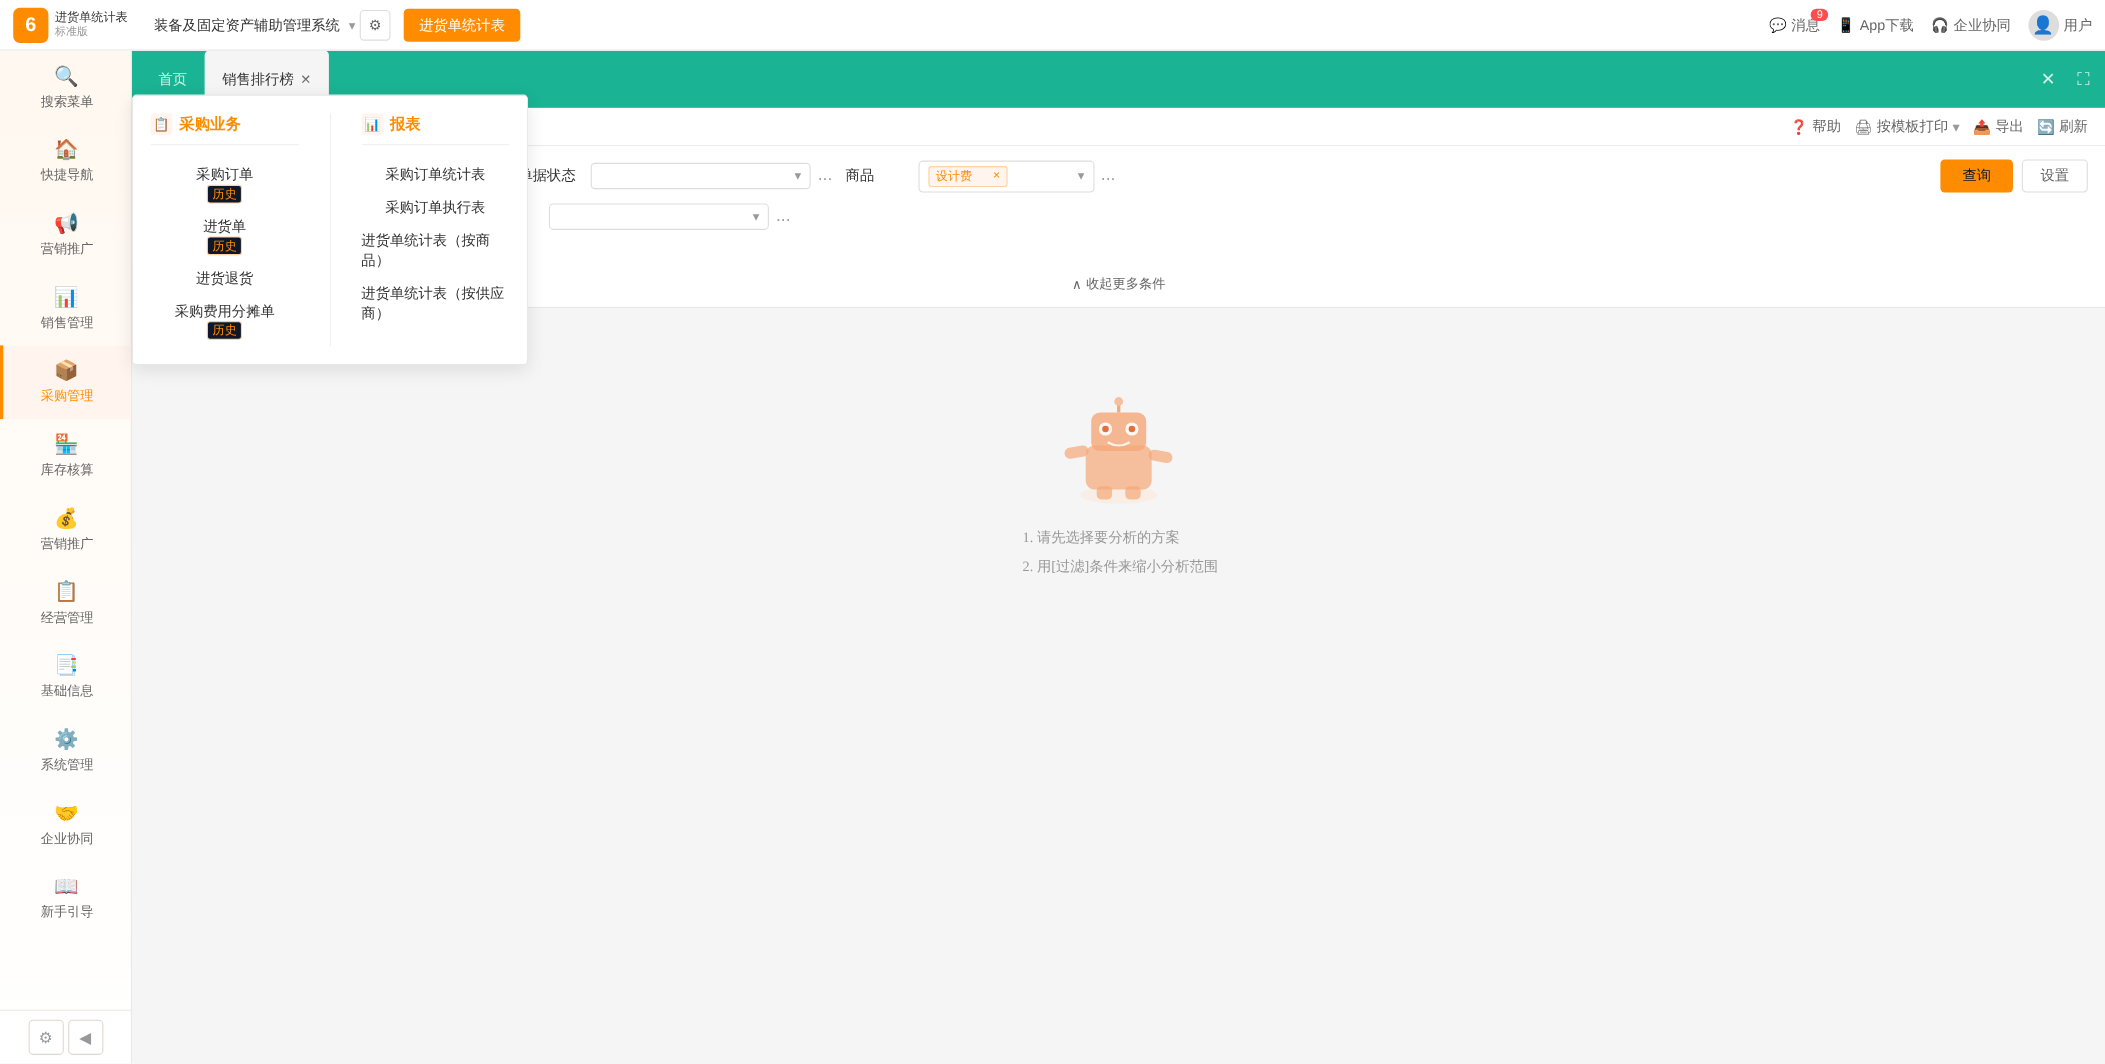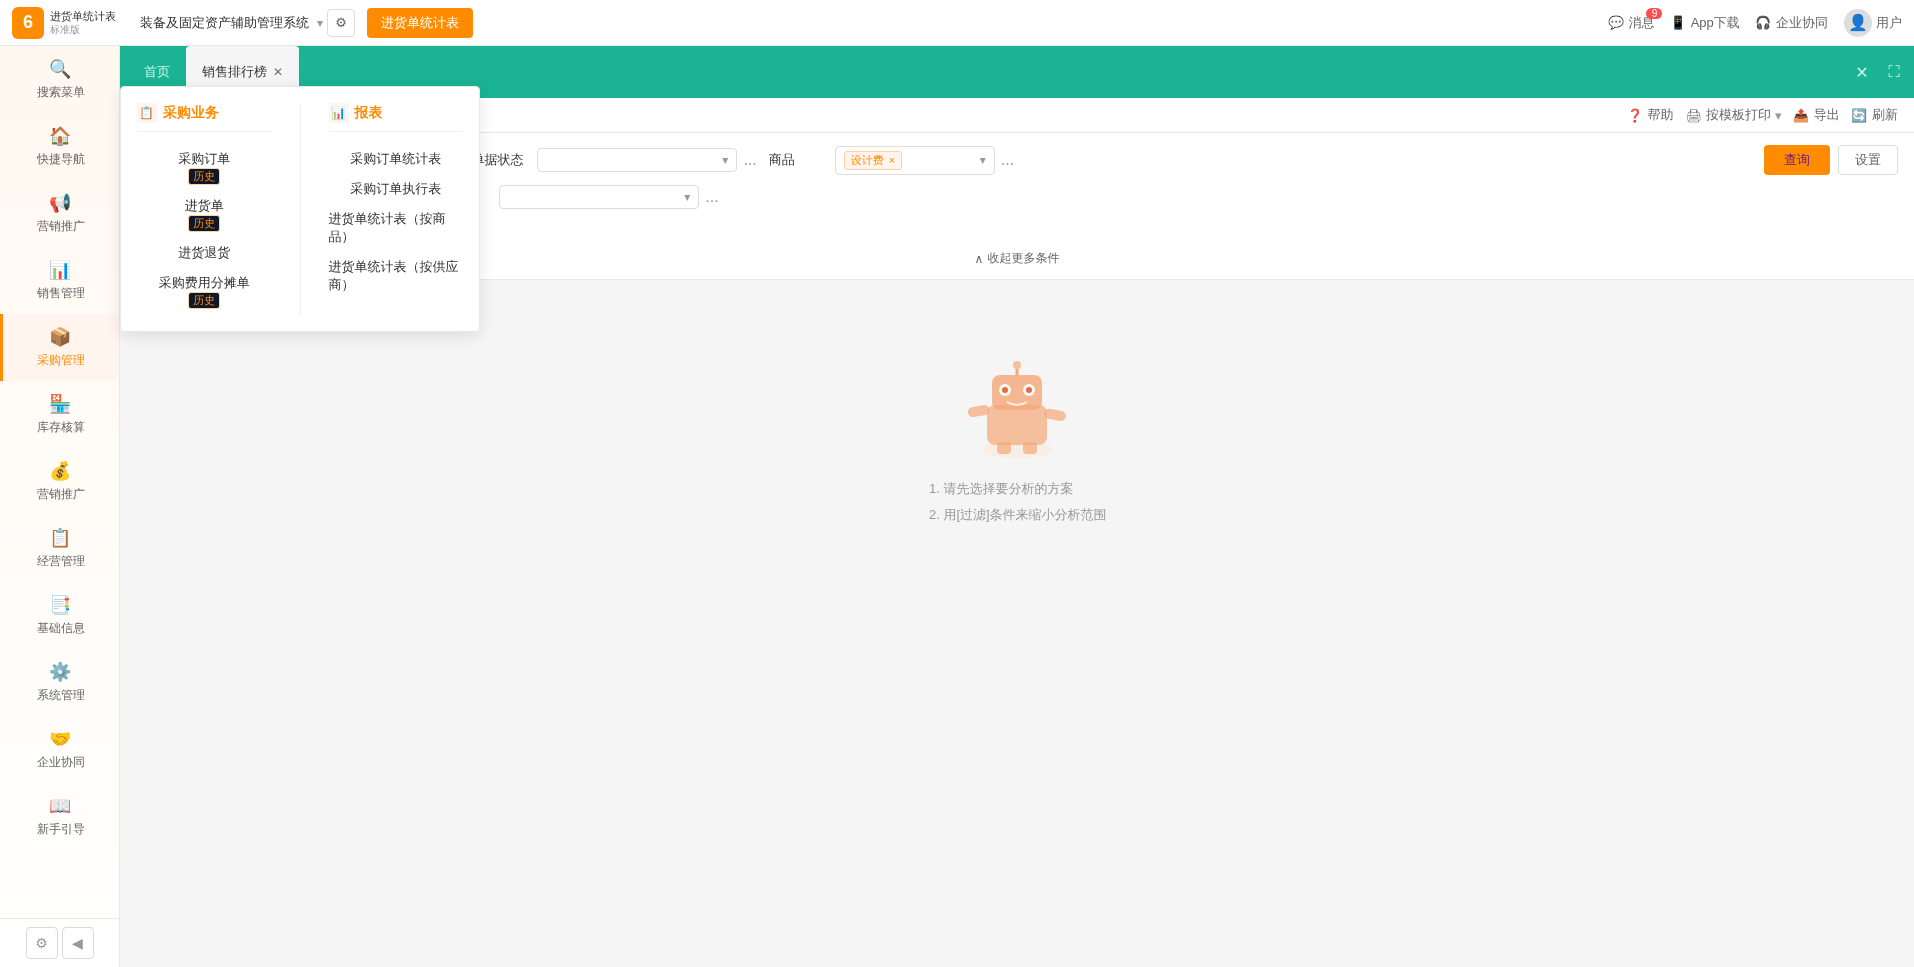--- a/index.html
+++ b/index.html
@@ -286,21 +286,21 @@
     .filter-select .arrow { color: #999; }
     .tag {
       background: #fff5ee;
       border: 1px solid #ffd0a0;
       color: #ff8c00;
       border-radius: 3px;
       padding: 1px 6px;
       font-size: 11px;
       display: flex;
       align-items: center;
-      gap: 5px;
+      gap: 19px;
     }
     .tag .remove { cursor: pointer; }
     .time-btn {
       border: 1px solid #ddd;
       border-radius: 4px;
       padding: 4px 8px;
       cursor: pointer;
       font-size: 12px;
       color: #666;
       background: #fff;
@@ -312,21 +312,21 @@
       align-items: center;
       gap: 4px;
       color: #666;
       cursor: pointer;
       font-size: 12px;
       justify-content: center;
       margin-top: 4px;
     }
     .query-btn {
       background: #ff8c00;
-      color: #701a75;
+      color: #0f172a;
       border: none;
       padding: 6px 20px;
       border-radius: 4px;
       cursor: pointer;
       font-size: 13px;
     }
     .setting-btn {
       border: 1px solid #ddd;
       background: #fff;
       padding: 5px 16px;
@@ -338,20 +338,21 @@
     .ellipsis-btn { color: #999; cursor: pointer; font-size: 16px; }
 
     
     .empty-state {
       display: flex;
       flex-direction: column;
       align-items: center;
       justify-content: center;
       padding: 80px 0;
       color: #999;
+      font-family: Liberation Serif, serif;
     }
     .empty-icon {
       width: 120px;
       height: 100px;
       margin-bottom: 16px;
       position: relative;
     }
     .empty-text { font-size: 13px; color: #999; line-height: 2; text-align: left; }
     .empty-text li { list-style: decimal; margin-left: 16px; }
     .dropdown-menu {

